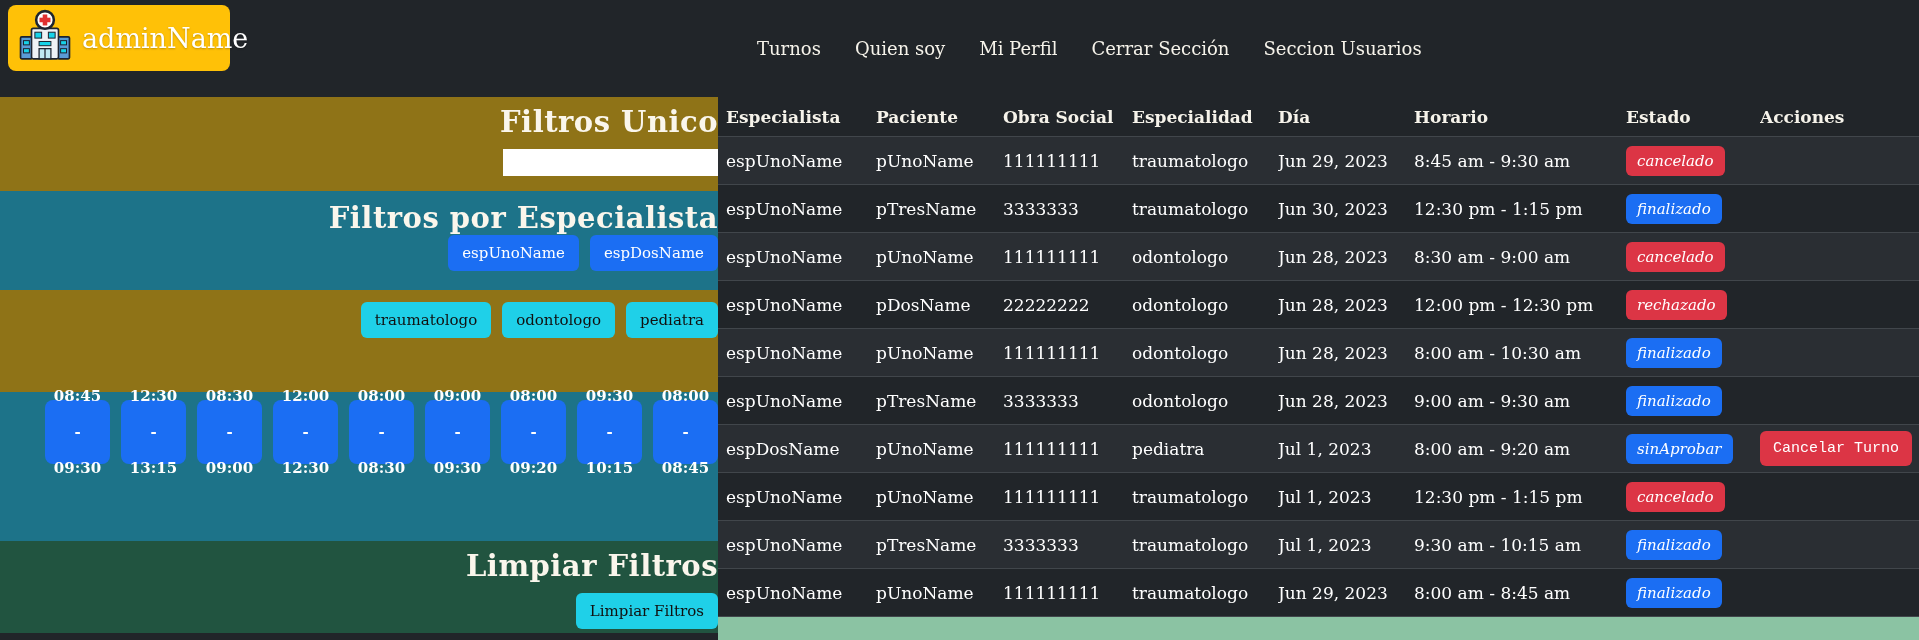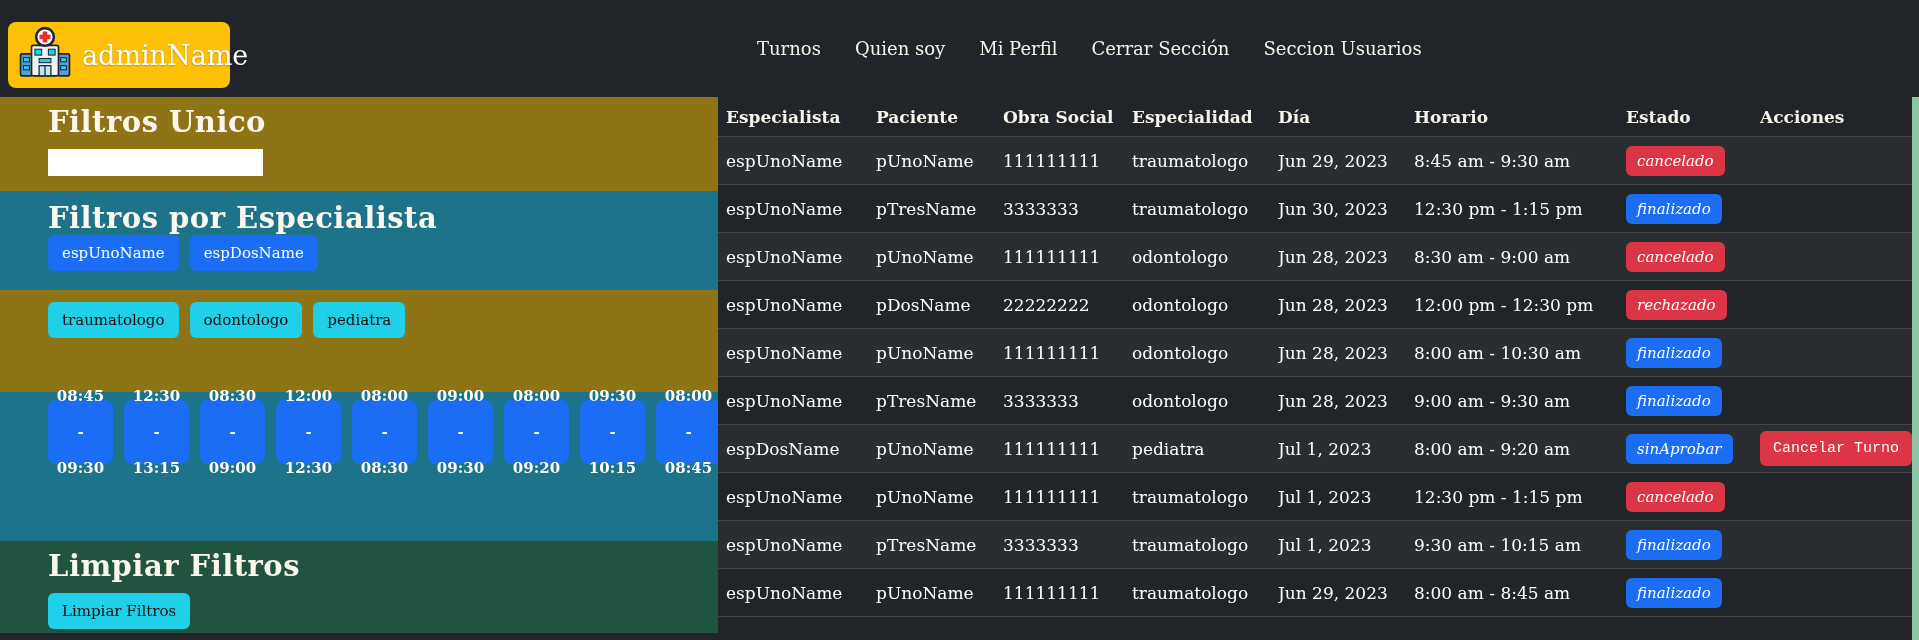--- a/index.html
+++ b/index.html
@@ -10,49 +10,49 @@
   *{box-sizing:border-box;margin:0;padding:0;}
   html,body{width:1919px;height:640px;overflow:hidden;}
   body{
     background:var(--page-bg);
     font-family:"DejaVu Serif","Liberation Serif",serif;
     color:#fff;
   }
   
   .topbar{height:97px;display:flex;align-items:center;background:var(--page-bg);position:relative;}
   .brand{
-    position:absolute;left:8px;top:22px;width:222px;height:66px;
+    position:absolute;left:8px;top:5px;width:222px;height:66px;
     background:var(--yellow);border-radius:8px;display:flex;align-items:center;
     padding:0 10px;gap:10px;cursor:pointer;
   }
   .brand-name{font-size:27px;color:#fff;text-shadow:0 1px 2px rgba(0,0,0,.25);}
   .main-nav{display:flex;gap:34px;margin-left:757px;align-items:center;}
   .nav-link{color:#f6f3ea;text-decoration:none;font-size:18px;white-space:nowrap;}
   
   .content{display:flex;height:543px;}
   .sidebar{width:718px;display:flex;flex-direction:column;}
-  .sec{display:flex;flex-direction:column;align-items:flex-start;padding-left:48px;}
+  .sec{display:flex;flex-direction:column;align-items:flex-end;padding-left:48px;}
   .sec h2{font-size:29px;font-weight:600;color:#faf6ec;letter-spacing:.5px;}
   .sec-unico{height:94px;background:var(--olive);padding-top:8px;gap:10px;}
   .sec-especialista{height:99px;background:var(--teal);padding-top:10px;gap:0;}
   .sec-especialidad{height:102px;background:var(--olive);padding-top:12px;gap:12px;}
   .sec-horarios{height:149px;background:var(--teal);padding-top:8px;gap:10px;}
   .sec-limpiar{height:92px;background:var(--green);padding-top:8px;gap:10px;}
   .unico-input{width:215px;height:27px;border:none;background:#fff;outline:none;font-family:inherit;font-size:15px;padding:0 6px;color:#222;}
   .btn-row{display:flex;gap:11px;justify-content:center;}
   .btn{border:none;border-radius:6px;font-family:inherit;font-size:15px;cursor:pointer;padding:9px 14px;}
   .btn.blue{background:var(--blue);color:#fff;}
   .btn.cyan{background:var(--cyan);color:#111;}
   .slot-btn{
     width:65px;height:64px;border:none;border-radius:8px;background:var(--blue);
     color:#fff;font-family:inherit;font-size:15px;font-weight:600;cursor:pointer;
     display:flex;flex-direction:column;justify-content:center;align-items:center;gap:18px;
   }
   
-  .main-area{flex:1;display:flex;flex-direction:row;min-width:0;}
+  .main-area{flex:1;display:flex;flex-direction:column;min-width:0;}
   .grid-row{
     display:grid;
     grid-template-columns:150px 127px 129px 146px 136px 212px 134px auto;
     align-items:center;padding-left:8px;
   }
   .thead{height:40px;border-bottom:1px solid var(--row-border);}
   .thead .cell{font-weight:700;font-size:17px;color:#f6f3ea;}
   .trow{height:48px;background:var(--row-base);border-bottom:1px solid var(--row-border);}
   .trow.alt{background:var(--row-alt);}
   .cell{font-size:17px;white-space:nowrap;overflow:hidden;}

